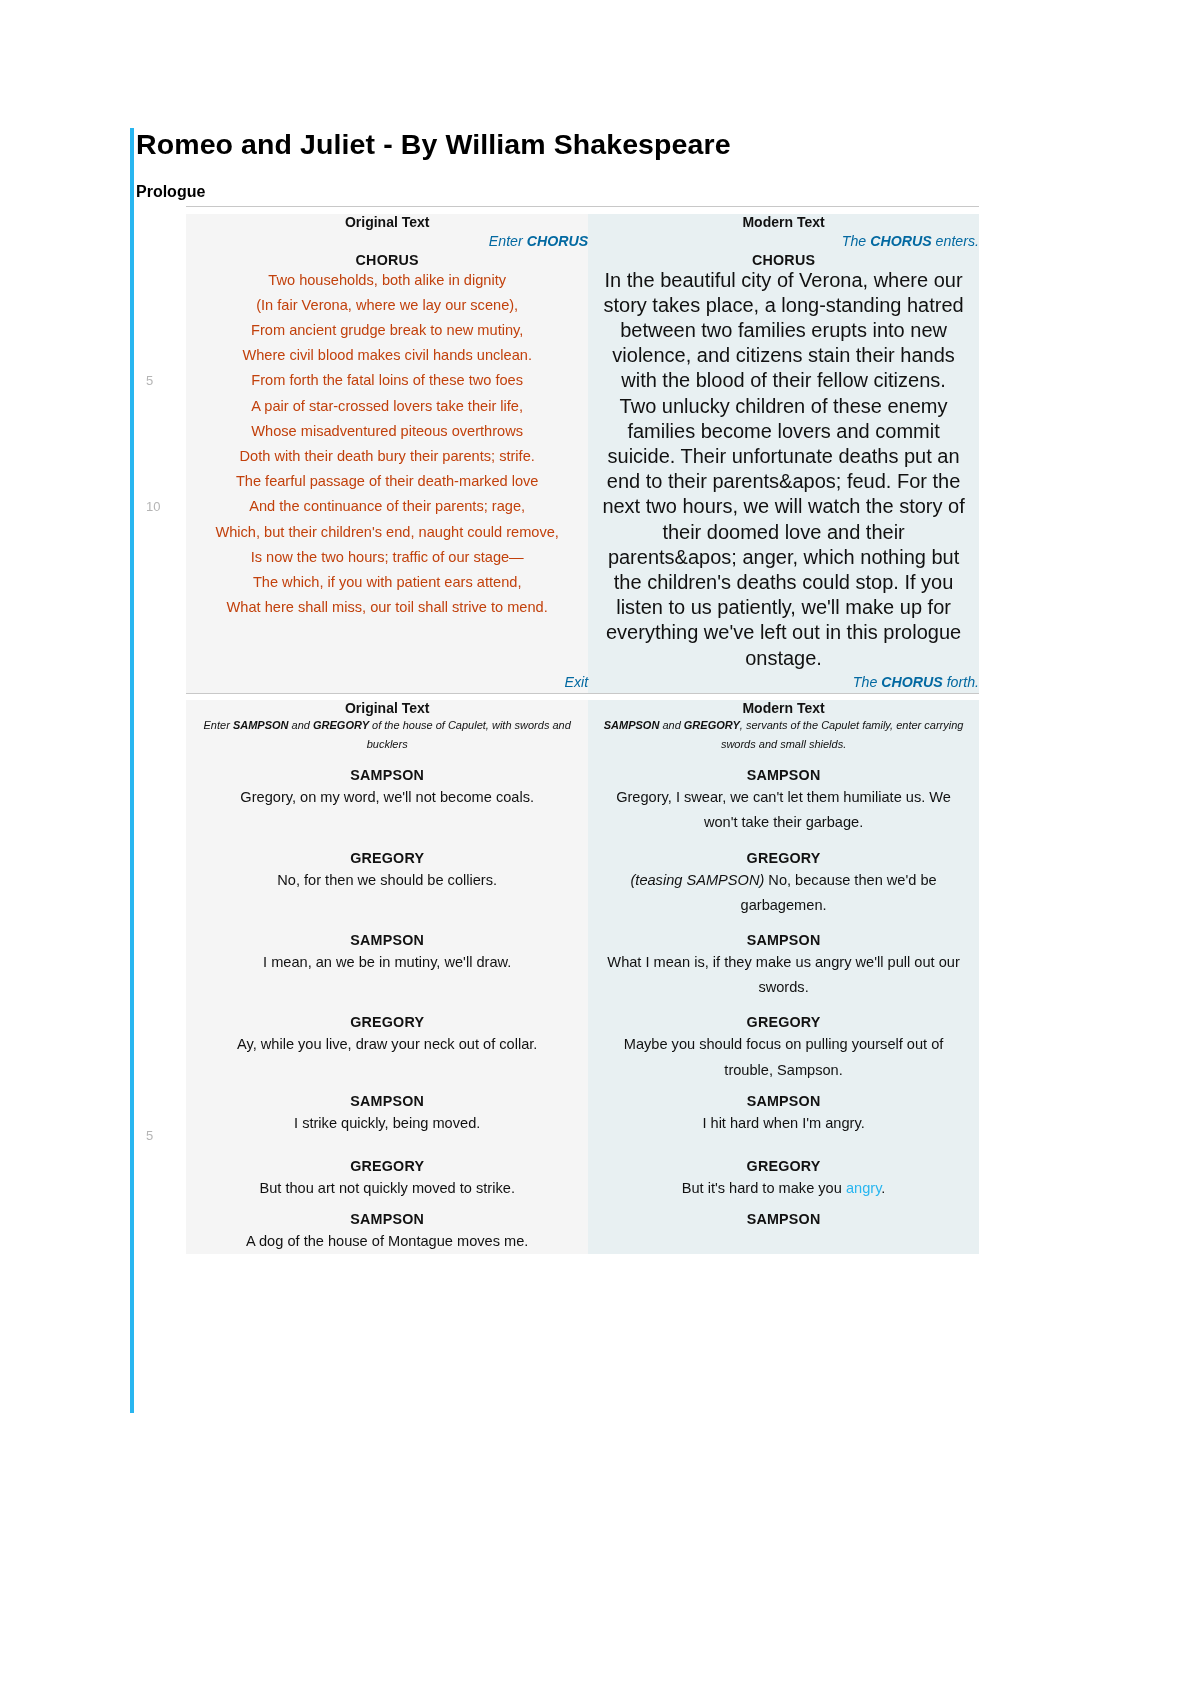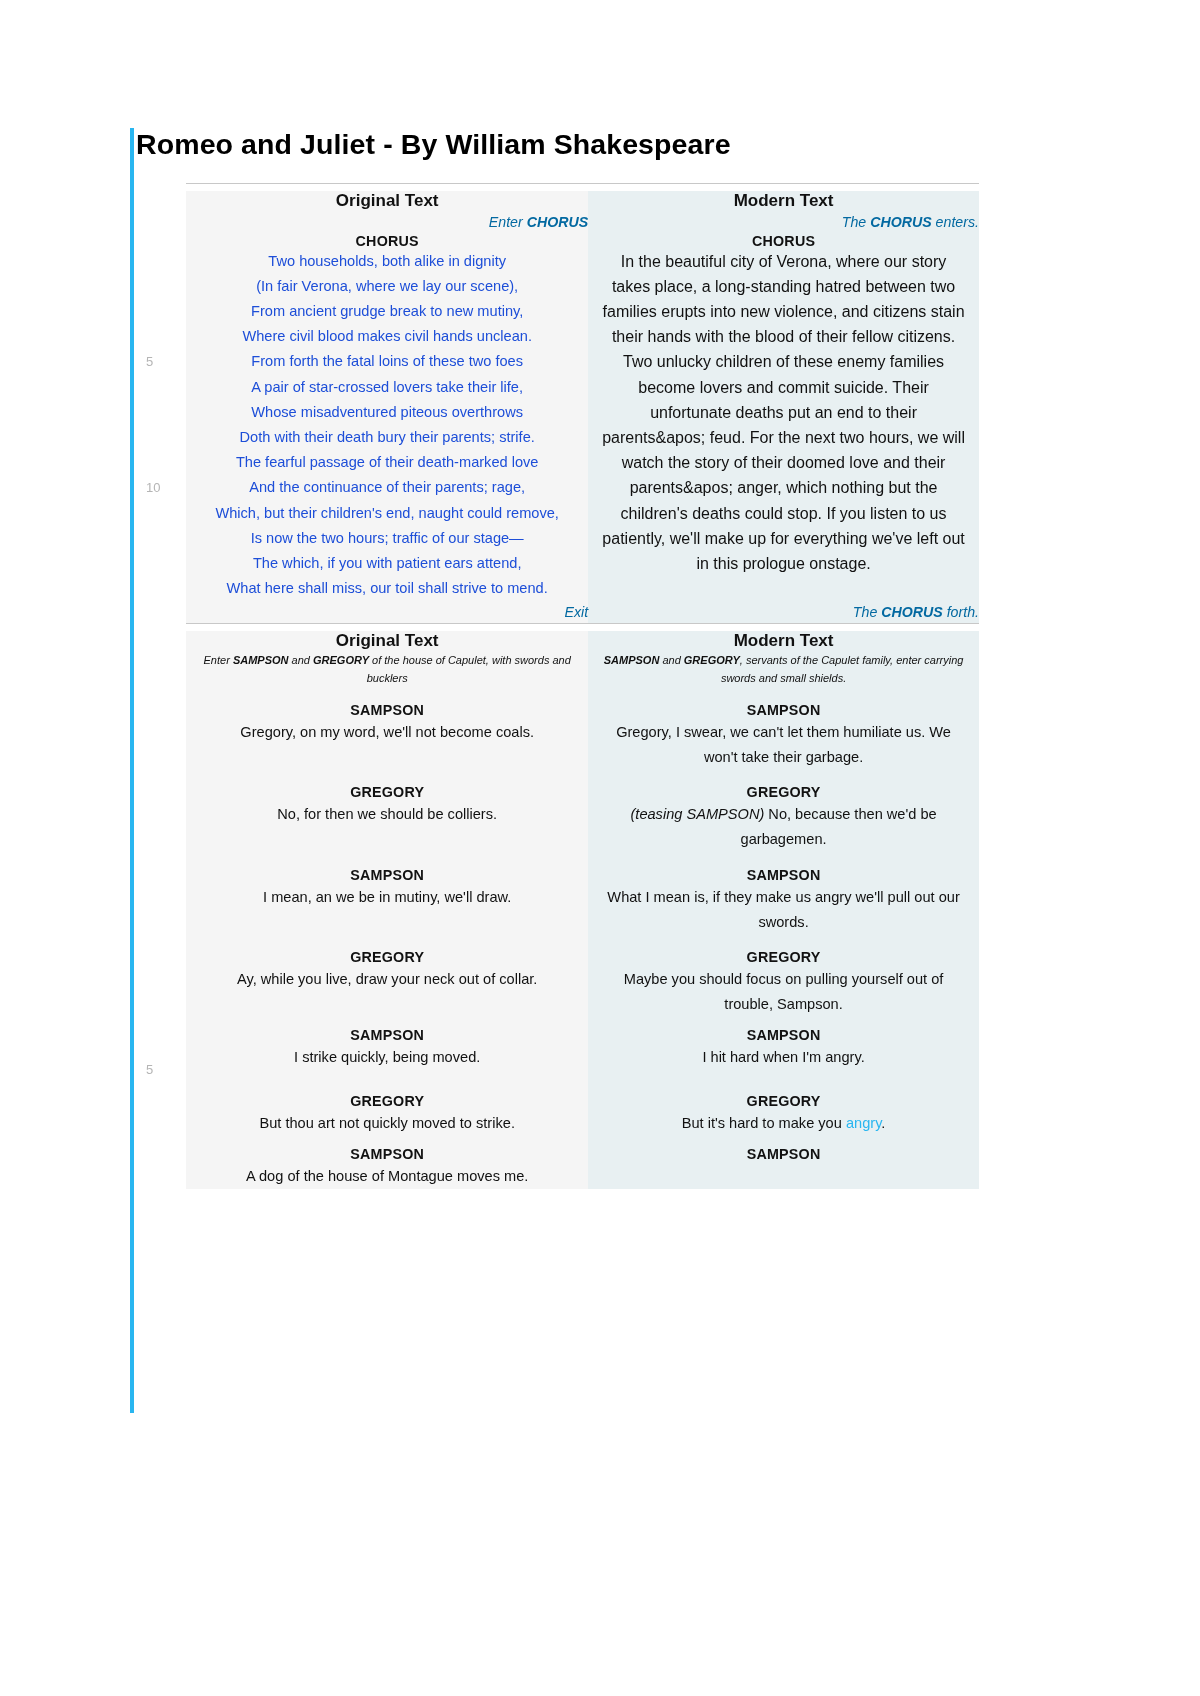--- a/index.html
+++ b/index.html
@@ -67,21 +67,21 @@
   }
   .hdr-rule td.gap { border-top: 1px solid #ffffff; }
 
   .col-orig { background: #f5f5f5; }
   .col-mod  { background: #e8f0f2; }
   .col-num  { background: #ffffff; }
 
   .colhead {
     text-align: center;
     font-weight: bold;
-    font-size: 17px;
+    font-size: 14px;
     color: #111;
     padding: 16px 8px 14px 8px;
   }
 
   .stage-right {
     text-align: right;
     font-style: italic;
     font-size: 14.2px;
     color: #0369a1;
     padding: 6px 6px 10px 10px;
@@ -102,57 +102,58 @@
     font-weight: bold;
     font-size: 14.3px;
     color: #111;
     padding: 14px 6px 2px 6px;
     letter-spacing: .2px;
   }
   .speaker.tight { padding-top: 10px; }
   .verse {
     text-align: center;
     font-size: 14.6px;
-    color: #1d4ed8;
+    color: #c2410c;
     line-height: 25.2px;
     padding: 0 4px;
   }
   .prose {
     text-align: center;
     font-size: 14.6px;
     color: #111;
     line-height: 25.2px;
     padding: 0 10px;
   }
   .lnum {
     font-size: 13px;
     color: #b5b5b5;
     text-align: left;
     padding-left: 12px;
     line-height: 25.2px;
   }
   .mod-para {
     text-align: center;
-    font-size: 16px;
+    font-size: 20px;
     color: #111;
     line-height: 25.2px;
     padding: 0 14px;
   }
   .lnk { color: #29b6f0; text-decoration: none; }
 </style>
 </head>
 <body>
 
 <div class="page">
   <div class="rail"></div>
 
   <div class="doc">
 
     <h1 class="title">Romeo and Juliet - By William Shakespeare</h1>
 
+    <div class="act-heading">Prologue</div>
 
     <table class="tbl">
       <colgroup>
           <col class="c-num">
           <col class="c-orig">
           <col class="c-mod">
         </colgroup>
       <tbody>
         <tr class="hdr-rule">
           <td class="gap"></td>

